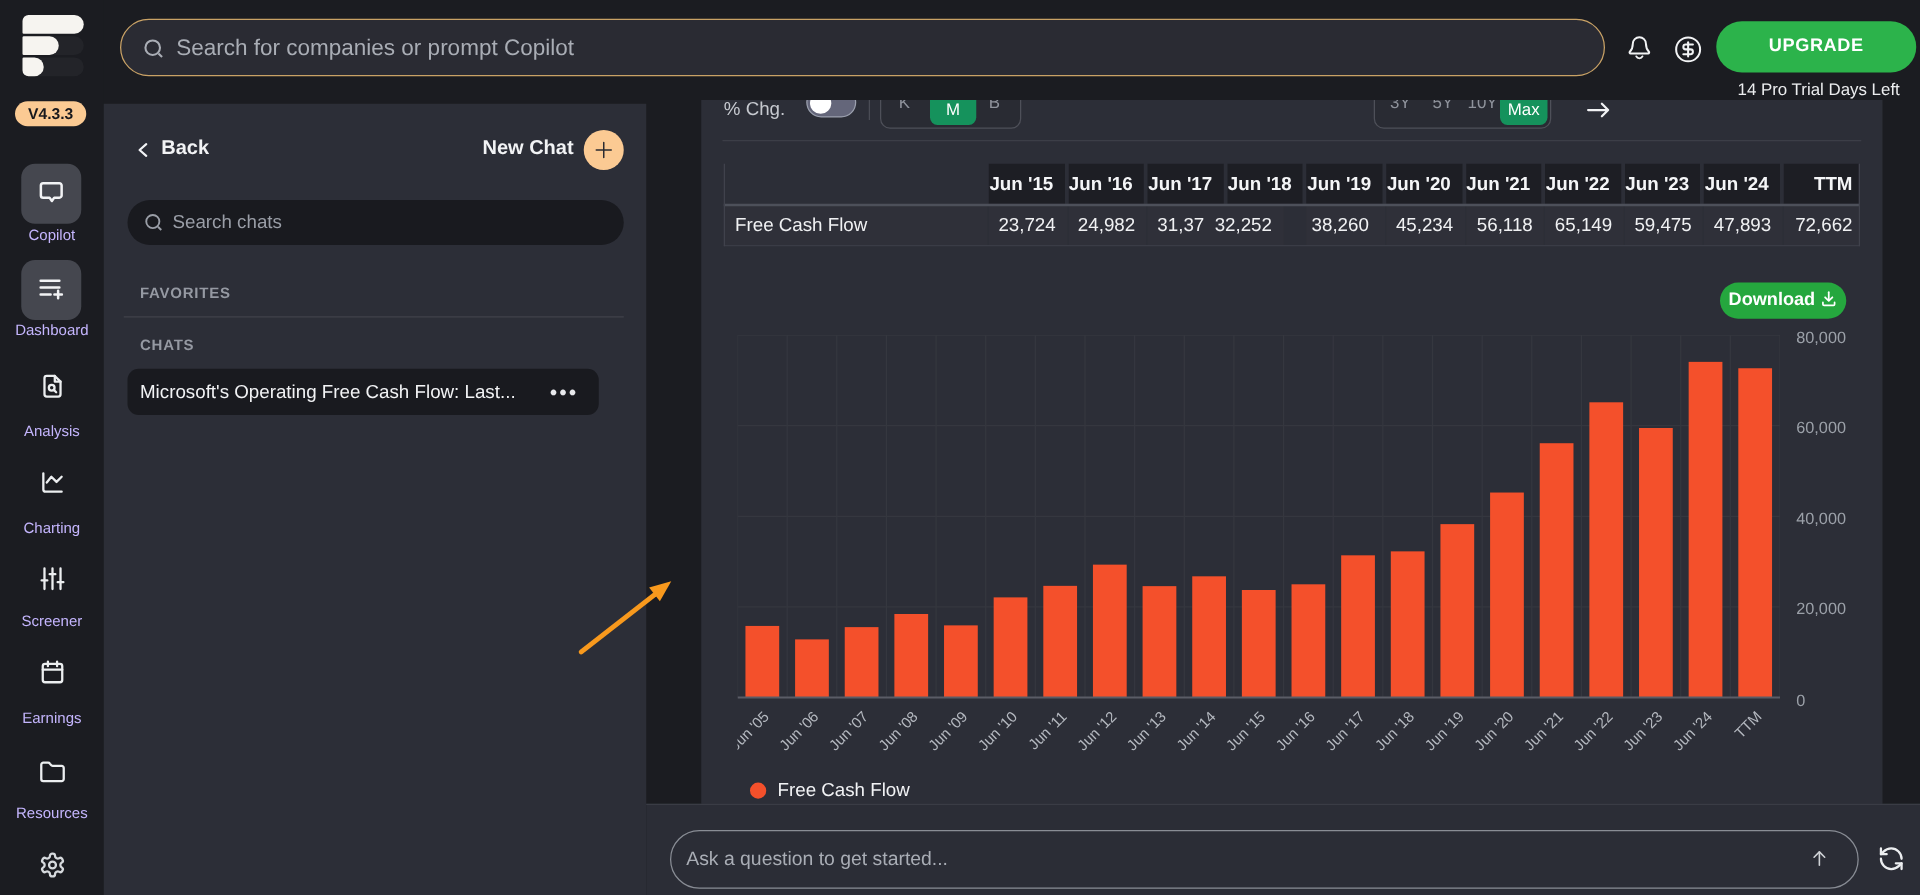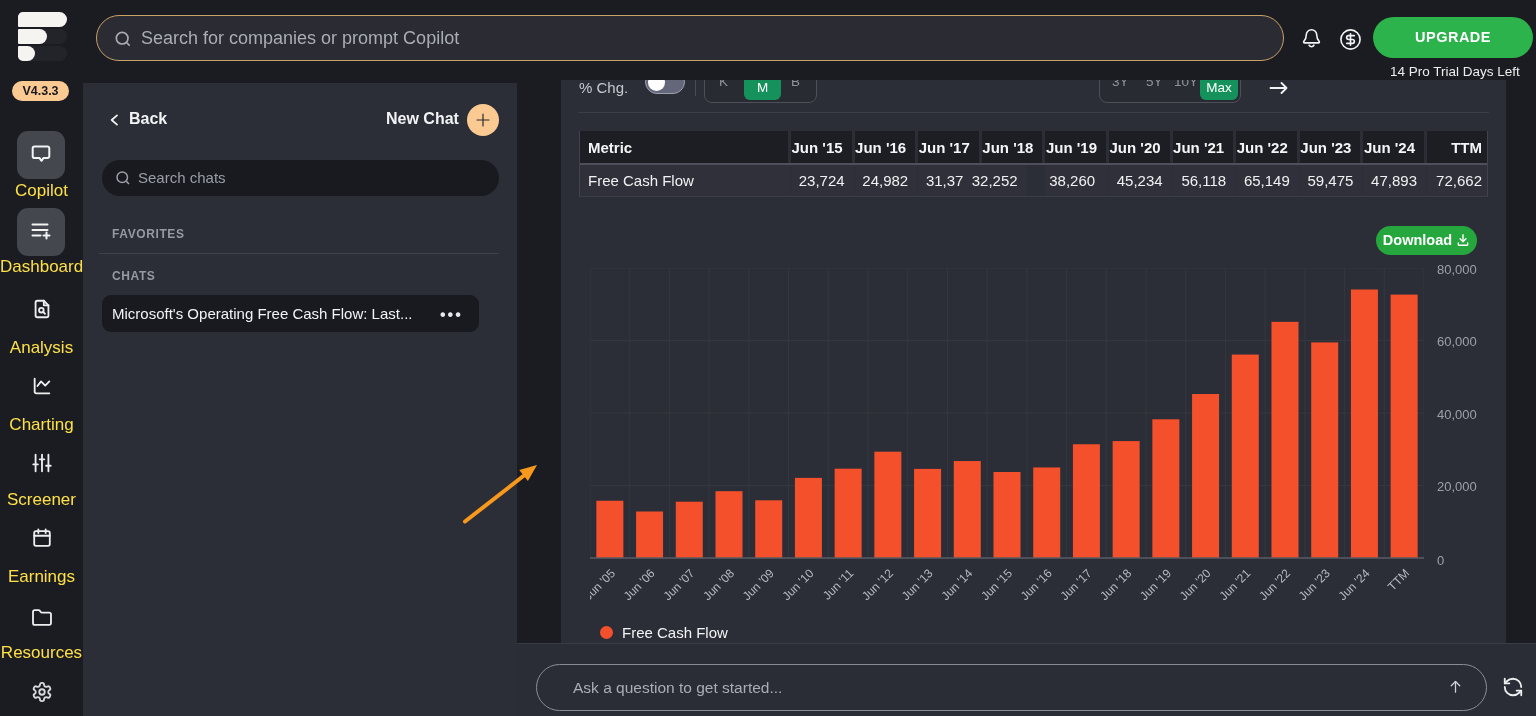--- a/index.html
+++ b/index.html
@@ -16,21 +16,21 @@
   #trialtxt { left:1390px; top:64px; font-size:13.5px; color:#ecedef; }
   #upgrade { left:1373px; top:17px; width:160px; height:41px; border-radius:21px;
     background:#2cb34b; color:#fff; font-weight:bold; font-size:14.5px; letter-spacing:0.5px;
     text-align:center; line-height:41px; }
 
   
   #sidebar { left:0; top:0; width:83px; height:716px; background:#1b1c21; }
   .badge { left:12px; top:81px; width:57px; height:20px; border-radius:10px; background:#fbca93;
     color:#17181d; font-weight:bold; font-size:12.5px; text-align:center; line-height:20px; }
   .navbtn { width:48px; height:48px; border-radius:11px; background:#45474f; left:17px; }
-  .navlbl { width:83px; left:0; text-align:center; font-size:17px; color:#fde047; }
+  .navlbl { width:83px; left:0; text-align:center; font-size:12px; color:#c4b5fd; }
 
   
   #chatpanel { left:83px; top:83px; width:434px; height:633px; background:#2c2e37; }
   #backrow { left:103px; top:110px; color:#f2f3f5; font-weight:bold; font-size:16px; }
   #newchat { left:386px; top:110px; color:#f2f3f5; font-weight:bold; font-size:16px; }
   #pluscirc { left:467px; top:104px; width:32px; height:32px; border-radius:16px; background:#fbca93; }
   #searchchats { left:102px; top:160px; width:397px; height:36px; border-radius:18px; background:#191a1f; }
   #searchchatstxt { left:138px; top:169px; font-size:15px; color:#9a9ea7; }
   #favlbl { left:112px; top:227px; font-size:12px; font-weight:bold; letter-spacing:0.6px; color:#9599a2; }
   #chatdivider { left:99px; top:253px; width:400px; height:1px; background:#40424b; }
@@ -60,21 +60,21 @@
 
   .ylab { position:absolute; font-size:13px; color:#9ba0a8; width:60px; }
 
   #legend-dot { left:39px; top:546px; width:13px; height:13px; border-radius:7px; background:#f4502b; }
   #legend-txt { left:61px; top:544px; font-size:15px; color:#f2f3f5; }
 
   
   #footer { left:517px; top:643px; width:1019px; height:73px; background:#2b2d36; border-top:1px solid #3a3c45; }
   #askpill { left:19px; top:20px; width:951px; height:47px; border-radius:24px;
     border:1px solid #898d95; background:transparent; position:absolute; }
-  #asktxt { left:56px; top:35px; font-size:15.5px; color:#a9adb5; }
+  #asktxt { left:32px; top:35px; font-size:15.5px; color:#a9adb5; }
 </style>
 </head>
 <body>
 <div id="stage">
 
   <div class="abs" id="topbar"></div>
   <div class="abs" id="searchpill"></div>
   <svg class="abs" style="left:113px;top:29px" width="20" height="20" viewBox="0 0 24 24" fill="none" stroke="#a9adb5" stroke-width="2">
       <circle cx="11" cy="11" r="7"></circle>
       <path d="m20 20-3.5-3.5"></path>
@@ -190,21 +190,20 @@
       <span class="segtxt" style="left:46px">5Y</span>
       <span class="segtxt" style="left:74px">10Y</span>
       <span class="segbtn" style="left:100px;width:38px;line-height:27px">Max</span>
     </div>
     <svg class="abs" style="left:708px;top:1px" width="20" height="14" viewBox="0 0 20 14" fill="none" stroke="#f2f3f5" stroke-width="1.8" stroke-linecap="round" stroke-linejoin="round">
         <path d="M1.5 7h16M12.5 2 17.5 7 12.5 12"></path>
       </svg>
     <div class="abs" id="rowdivider"></div>
 
     <div class="abs" id="tbl">
-        <div class="th" style="left:0px;width:209px;padding-left:9px;text-align:left">Metric</div>
         <div class="td" style="left:0px;width:211px;padding-left:9px;text-align:left">Free Cash Flow</div>
         <div class="th" style="left:212px;width:60.6px;padding-right:9px;text-align:right">Jun '15</div>
         <div class="td" style="left:212px;width:62.6px;padding-right:9px;text-align:right">23,724</div>
         <div class="th" style="left:275.6px;width:60.6px;padding-right:9px;text-align:right">Jun '16</div>
         <div class="td" style="left:275.6px;width:62.6px;padding-right:9px;text-align:right">24,982</div>
         <div class="th" style="left:339.20000000000005px;width:60.6px;padding-right:9px;text-align:right">Jun '17</div>
         <div class="td" style="left:339.20000000000005px;width:62.6px;padding-right:9px;text-align:right">31,378</div>
         <div class="th" style="left:402.80000000000007px;width:60.6px;padding-right:9px;text-align:right">Jun '18</div>
         <div class="td" style="left:385px;width:62.6px;padding-right:9px;text-align:right">32,252</div>
         <div class="th" style="left:466.4000000000001px;width:60.6px;padding-right:9px;text-align:right">Jun '19</div>

